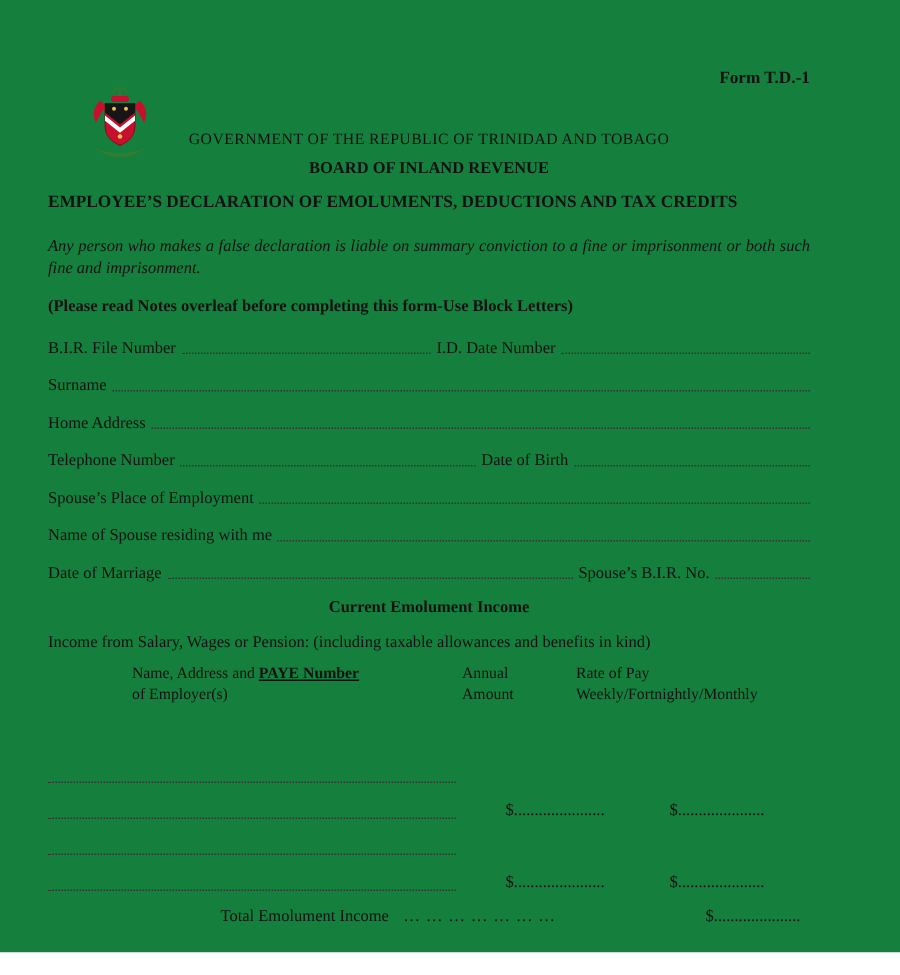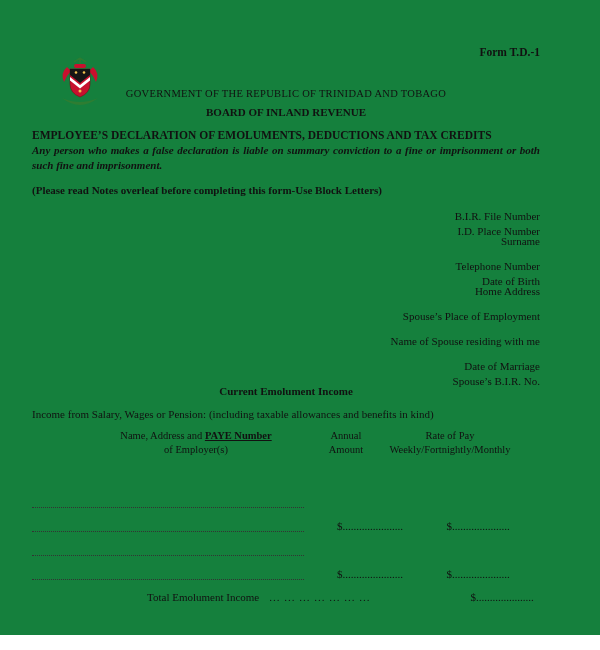--- a/index.html
+++ b/index.html
@@ -7,34 +7,34 @@
     width: 600px; height: 635px; box-sizing: border-box;
     padding: 46px 60px 0 32px; position: relative;
     font-family: "Liberation Serif", "DejaVu Serif", serif;
     font-size: 11px; color: #111; background: #15803d;
   }
   .form-no { text-align: right; font-weight: bold; font-size: 11.5px; }
   .crest { position: absolute; left: 58px; top: 56px; width: 44px; height: 50px; }
   .gov { text-align: center; margin-top: 30px; font-size: 10.5px; letter-spacing: .3px; }
   .board { text-align: center; margin-top: 7px; font-weight: bold; font-size: 11px; }
   .doc-title { margin-top: 11px; font-weight: bold; font-size: 11.5px; }
-  .warning { margin-top: 2px; font-weight: bold; font-style: italic; text-align: justify; line-height: 1.4; font-size: 11px; }
+  .warning { margin-top: 16px; font-weight: normal; font-style: italic; text-align: justify; line-height: 1.4; font-size: 11px; }
   .instructions { margin-top: 10px; font-weight: bold; font-size: 11px; }
   .fields { margin-top: 14px; }
-  .frow { display: flex; align-items: flex-end; margin-bottom: 11px; height: 14px; flex-direction: column; }
+  .frow { display: flex; align-items: flex-end; margin-bottom: 11px; height: 14px; }
   .lbl { white-space: nowrap; }
   .fill { flex: 1; border-bottom: 1px dotted #333; height: 12px; margin: 0 4px 2px 4px; }
   .fill.last { margin-right: 0; }
   .fill.fx125 { flex: 1.25; }
   .fill.fx3 { flex: 3; }
   .fill.fx07 { flex: 0.7; }
   .section-title { text-align: center; font-weight: bold; margin-top: 3px; }
   .intro { margin-top: 11px; }
   .thead { display: flex; margin-top: 9px; line-height: 1.35; }
-  .th { text-align: center; font-size: 10.5px; }
+  .th { font-size: 10.5px; }
   .th.col1 { flex: 0 0 272px; padding-left: 56px; box-sizing: border-box; }
   .th.col2 { width: 132px; }
   .th.col3 { width: 76px; margin-left: 4px; }
   .paye { font-weight: bold; text-decoration: underline; }
   .entries { margin-top: 38px; }
   .erow { display: flex; align-items: flex-end; margin-bottom: 11px; height: 13px; }
   .eline { flex: 0 0 272px; border-bottom: 1px dotted #333; height: 12px; }
   .money { width: 132px; text-align: center; white-space: nowrap; }
   .money2 { width: 76px; margin-left: 4px; text-align: center; white-space: nowrap; }
   .total-row { display: flex; align-items: flex-end; margin-top: 8px; }
@@ -69,39 +69,39 @@
   <div class="board">BOARD OF INLAND REVENUE</div>
   <div class="doc-title">EMPLOYEE’S DECLARATION OF EMOLUMENTS, DEDUCTIONS AND TAX CREDITS</div>
   <div class="warning">Any person who makes a false declaration is liable on summary conviction to a fine or imprisonment or both such fine and imprisonment.</div>
   <div class="instructions">(Please read Notes overleaf before completing this form-Use Block Letters)</div>
 
   <div class="fields">
 
     <div class="frow">
       <span class="lbl">B.I.R. File Number</span>
       <span class="fill"></span>
-      <span class="lbl">I.D. Place Number</span>
+      <span class="lbl">I.D. Date Number</span>
       <span class="fill last"></span>
     </div>
 
     <div class="frow">
       <span class="lbl">Surname</span>
       <span class="fill last"></span>
     </div>
 
 
     <div class="frow">
-      <span class="lbl">Telephone Number</span>
-      <span class="fill fx125"></span>
-      <span class="lbl">Date of Birth</span>
+      <span class="lbl">Home Address</span>
       <span class="fill last"></span>
     </div>
 
     <div class="frow">
-      <span class="lbl">Home Address</span>
+      <span class="lbl">Telephone Number</span>
+      <span class="fill fx125"></span>
+      <span class="lbl">Date of Birth</span>
       <span class="fill last"></span>
     </div>
 
     <div class="frow">
       <span class="lbl">Spouse’s Place of Employment</span>
       <span class="fill last"></span>
     </div>
 
     <div class="frow">
       <span class="lbl">Name of Spouse residing with me</span>

